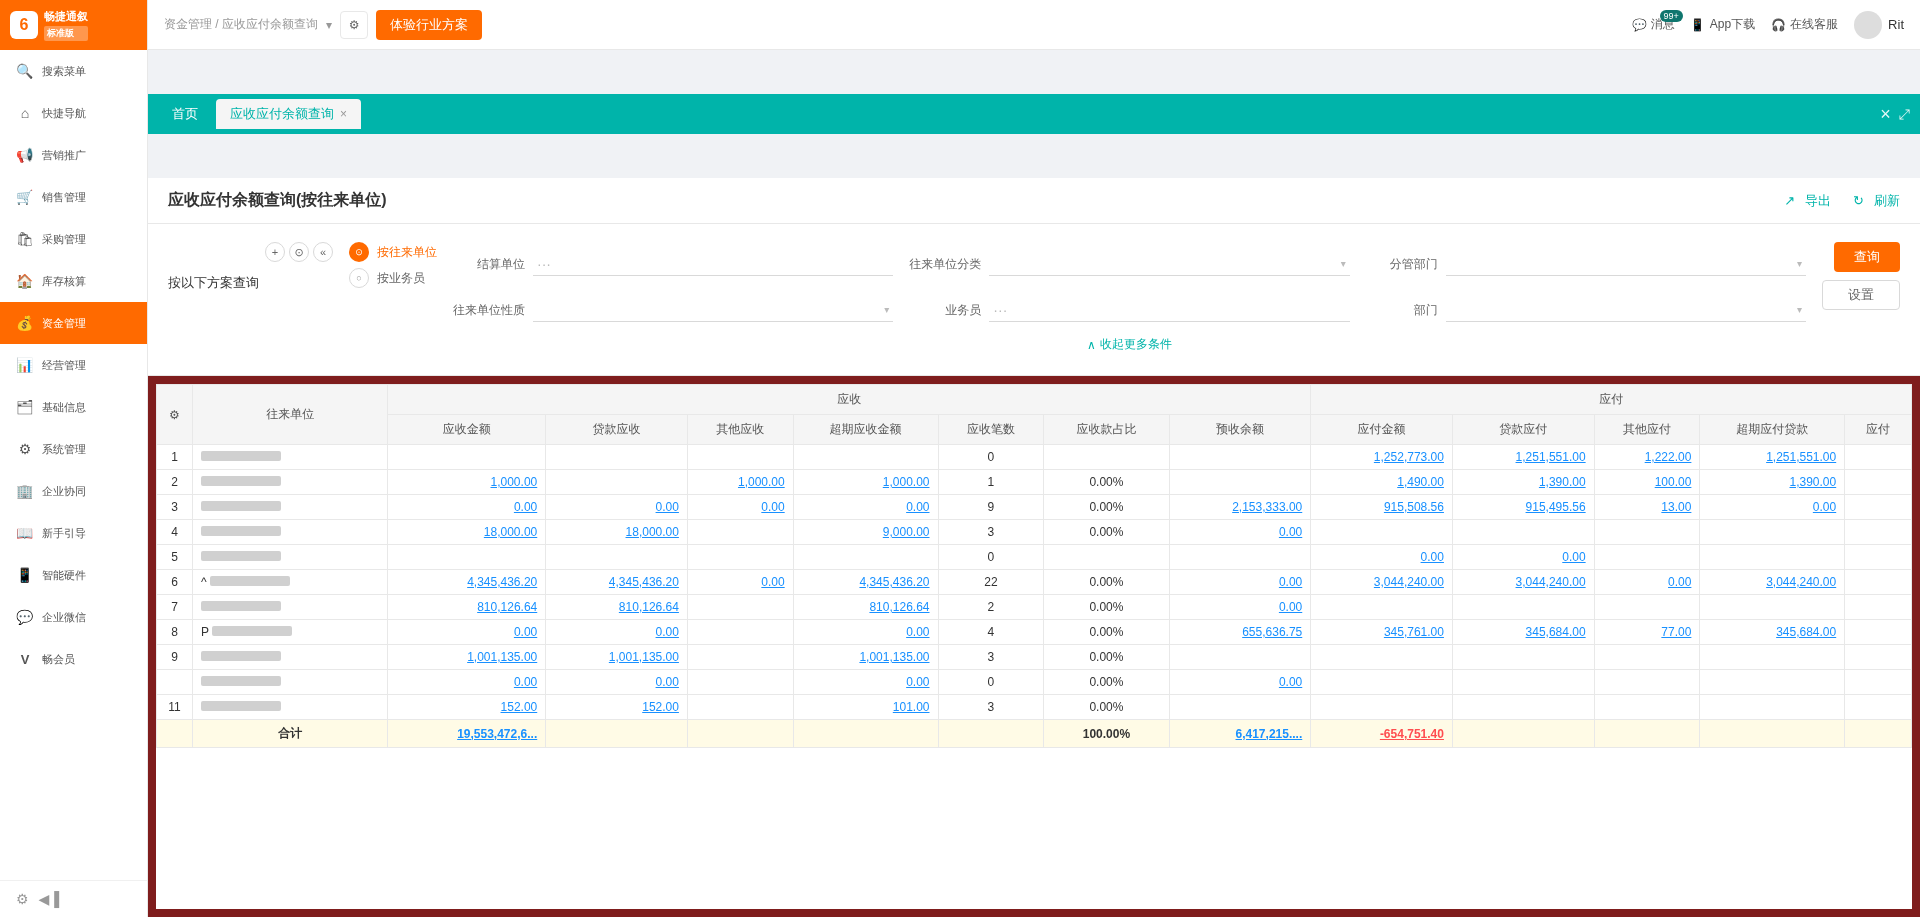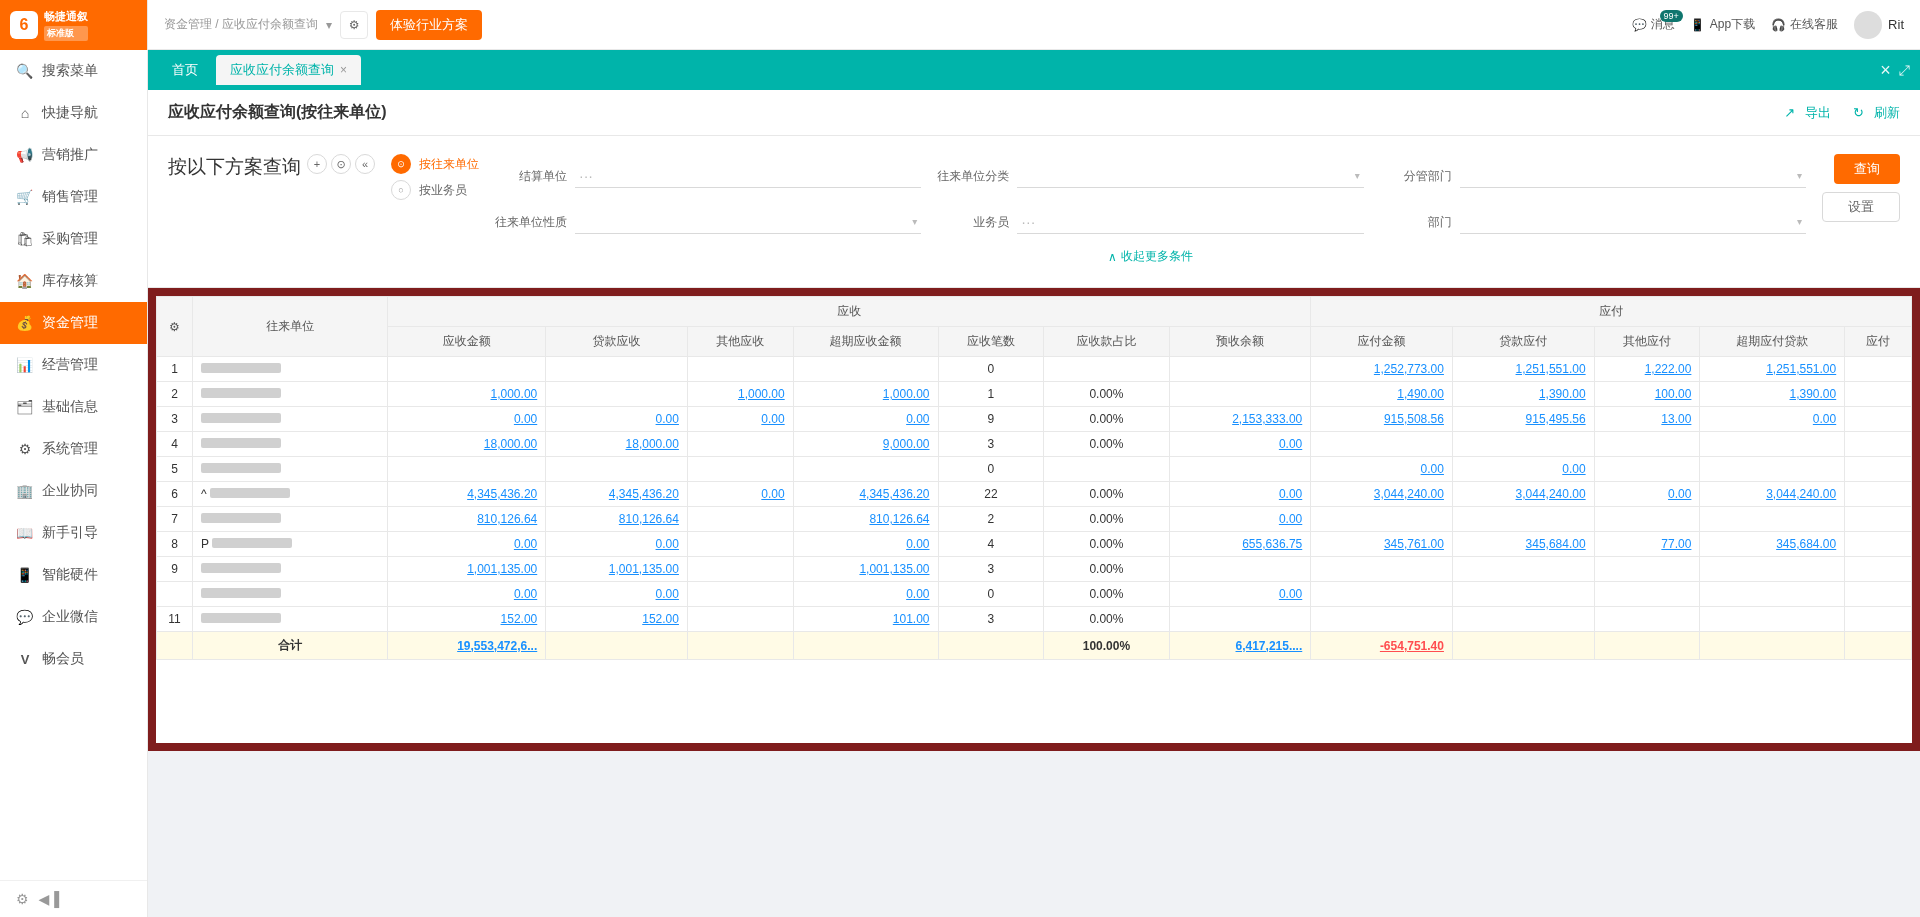--- a/index.html
+++ b/index.html
@@ -7,26 +7,26 @@
 
     
     .sidebar { width: 148px; background: #fff; height: 917px; display: flex; flex-direction: column; border-right: 1px solid #e8e8e8; flex-shrink: 0; }
     .sidebar-logo { height: 50px; background: #ff6a00; display: flex; align-items: center; padding: 0 10px; color: white; font-size: 14px; font-weight: bold; }
     .sidebar-logo .logo-icon { width: 28px; height: 28px; background: white; border-radius: 6px; display: flex; align-items: center; justify-content: center; color: #ff6a00; font-weight: bold; font-size: 16px; margin-right: 6px; }
     .sidebar-tag { font-size: 9px; color: #fff; background: rgba(255,255,255,0.3); border-radius: 2px; padding: 1px 3px; margin-top: 2px; }
     .sidebar-menu { flex: 1; overflow-y: auto; }
     .sidebar-item { display: flex; align-items: center; padding: 12px 16px; cursor: pointer; color: #555; }
     .sidebar-item.active { background: #ff6a00; color: white; }
     .sidebar-item .menu-icon { width: 18px; height: 18px; margin-right: 8px; display: flex; align-items: center; justify-content: center; font-size: 14px; }
-    .sidebar-item .menu-label { font-size: 14px; }
+    .sidebar-item .menu-label { font-size: 11px; }
     .sidebar-bottom { padding: 10px 16px; display: flex; align-items: center; gap: 10px; border-top: 1px solid #f0f0f0; }
     .sidebar-bottom-icon { color: #999; cursor: pointer; font-size: 14px; }
 
     
-    .main { flex: 1; display: flex; flex-direction: column; height: 751px; overflow: hidden; }
+    .main { flex: 1; display: flex; flex-direction: column; height: 917px; overflow: hidden; gap: 44px; }
 
     
     .topbar { height: 50px; background: #fff; display: flex; align-items: center; padding: 0 16px; border-bottom: 1px solid #e8e8e8; gap: 10px; }
     .topbar-left { display: flex; align-items: center; gap: 8px; flex: 1; }
     .topbar-breadcrumb { color: #999; font-size: 12px; }
     .topbar-dropdown { color: #999; cursor: pointer; }
     .topbar-gear { width: 28px; height: 28px; display: flex; align-items: center; justify-content: center; color: #666; cursor: pointer; border-radius: 4px; border: 1px solid #e8e8e8; }
     .topbar-plan-btn { background: #ff6a00; color: white; border: none; padding: 6px 14px; border-radius: 4px; cursor: pointer; font-size: 13px; }
     .topbar-right { display: flex; align-items: center; gap: 16px; }
     .topbar-badge-item { display: flex; align-items: center; gap: 4px; color: #555; cursor: pointer; position: relative; font-size: 12px; }
@@ -209,21 +209,21 @@
         <span style="color:#00b4aa;">导出</span>
         <span style="color:#00b4aa;margin-left:12px;">↻</span>
         <span style="color:#00b4aa;">刷新</span>
       </div>
     </div>
 
     <div class="filter-area">
       <div style="display:flex;gap:16px;">
 
         <div style="display:flex;align-items:flex-start;gap:6px;padding-top:2px;">
-          <span style="color:#333;font-size:19px;font-weight:500;white-space:nowrap;">按以下方案查询</span>
+          <span style="color:#333;font-size:13px;font-weight:500;white-space:nowrap;margin-top:32px;">按以下方案查询</span>
           <div style="display:flex;gap:4px;">
             <div class="filter-icon" style="cursor:pointer;">+</div>
             <div class="filter-icon" style="cursor:pointer;">⊙</div>
             <div class="filter-icon" style="cursor:pointer;">«</div>
           </div>
         </div>
 
         <div style="display:flex;flex-direction:column;gap:6px;margin-top:2px;">
           <div class="scheme-item">
             <div style="width:20px;height:20px;background:#ff6a00;border-radius:50%;display:flex;align-items:center;justify-content:center;">

